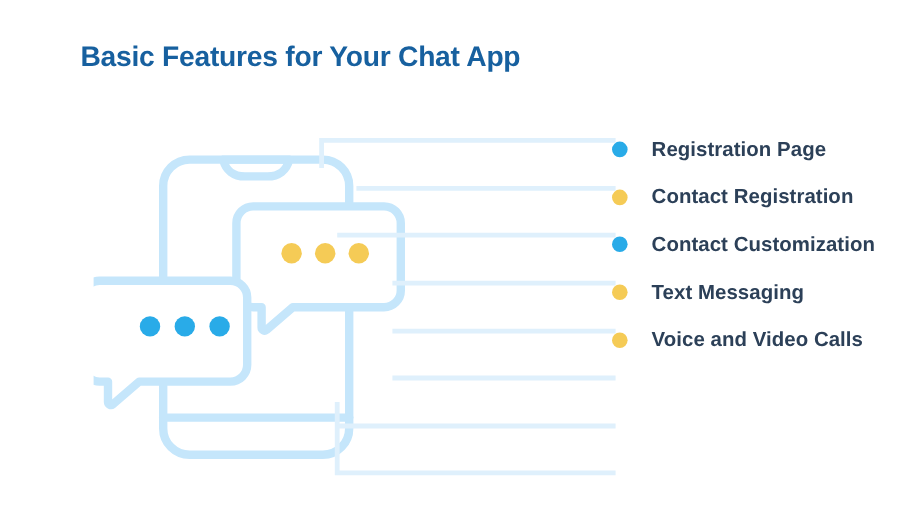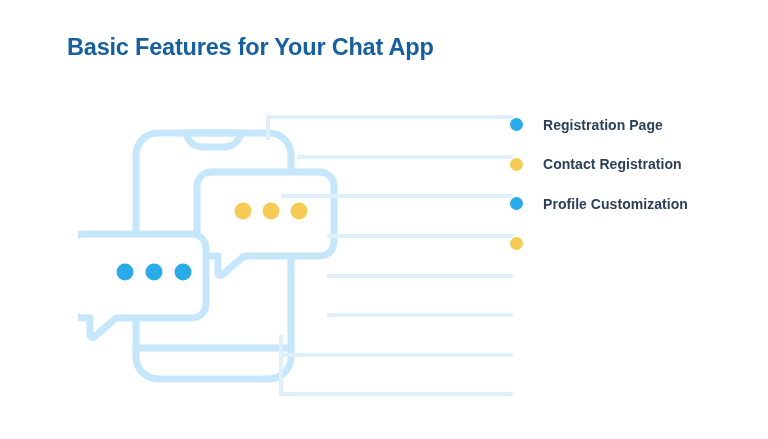--- a/index.html
+++ b/index.html
@@ -80,21 +80,21 @@
     flex: 0 0 auto;
     width: 13px;
     height: 13px;
     border-radius: 50%;
     margin-left: 4px;
   }
   .feature-dot.blue   { background: #29ABE8; }
   .feature-dot.yellow { background: #F5CB56; }
   .feature-label {
     margin-left: 20px;
-    font-size: 14px;
+    font-size: 17px;
     font-weight: bold;
     color: #2C4058;
     white-space: nowrap;
     letter-spacing: 0.05px;
   }
 </style>
 </head>
 <body>
 
 <div id="slide">
@@ -158,26 +158,31 @@
       <span class="feature-label">Registration Page</span>
     </div>
 
     <div class="feature-item">
       <span class="feature-dot yellow"></span>
       <span class="feature-label">Contact Registration</span>
     </div>
 
     <div class="feature-item">
       <span class="feature-dot blue"></span>
-      <span class="feature-label">Profile Customization</span>
+      <span class="feature-label">Contact Customization</span>
     </div>
 
+    <div class="feature-item">
+      <span class="feature-dot yellow"></span>
+      <span class="feature-label">Text Messaging</span>
+    </div>
 
 
     <div class="feature-item">
       <span class="feature-dot yellow"></span>
+      <span class="feature-label">Voice and Video Calls</span>
     </div>
 
 
 
   </div>
 
 </div>
 
 </body></html>

